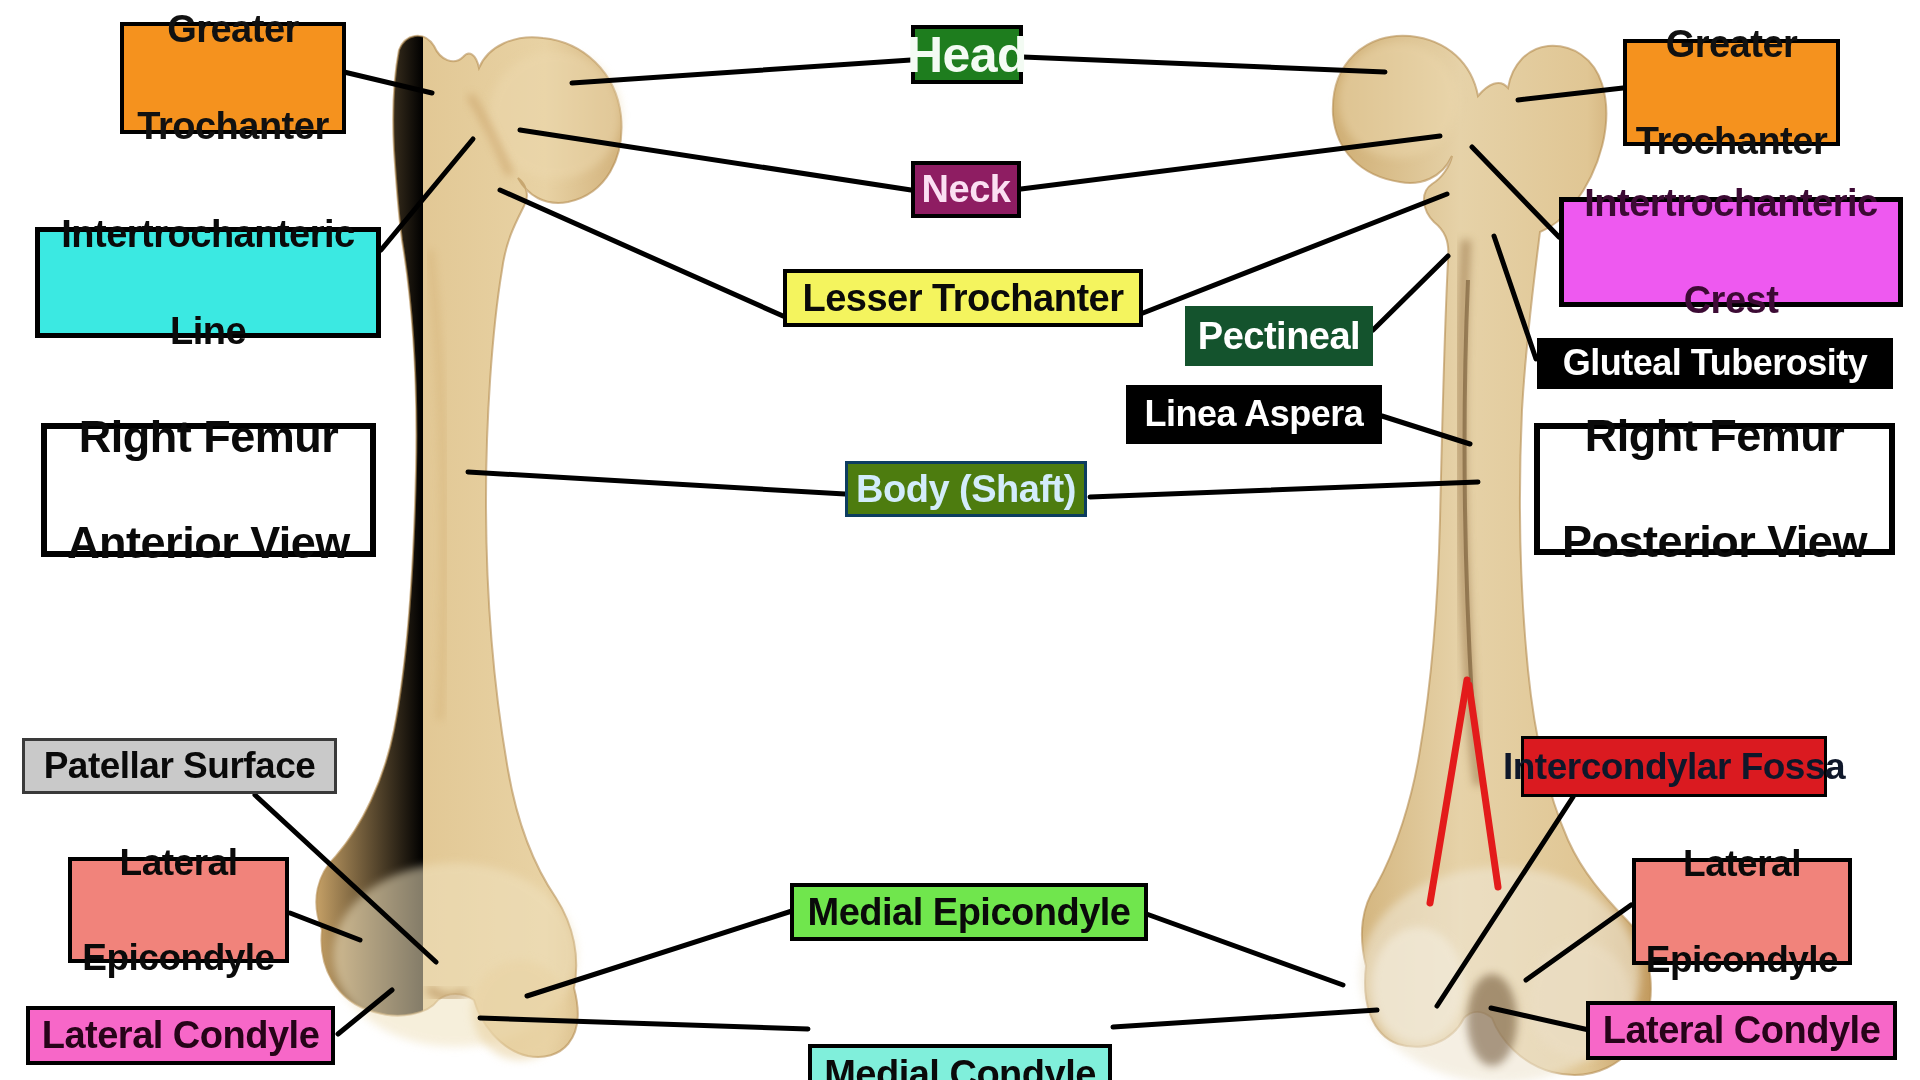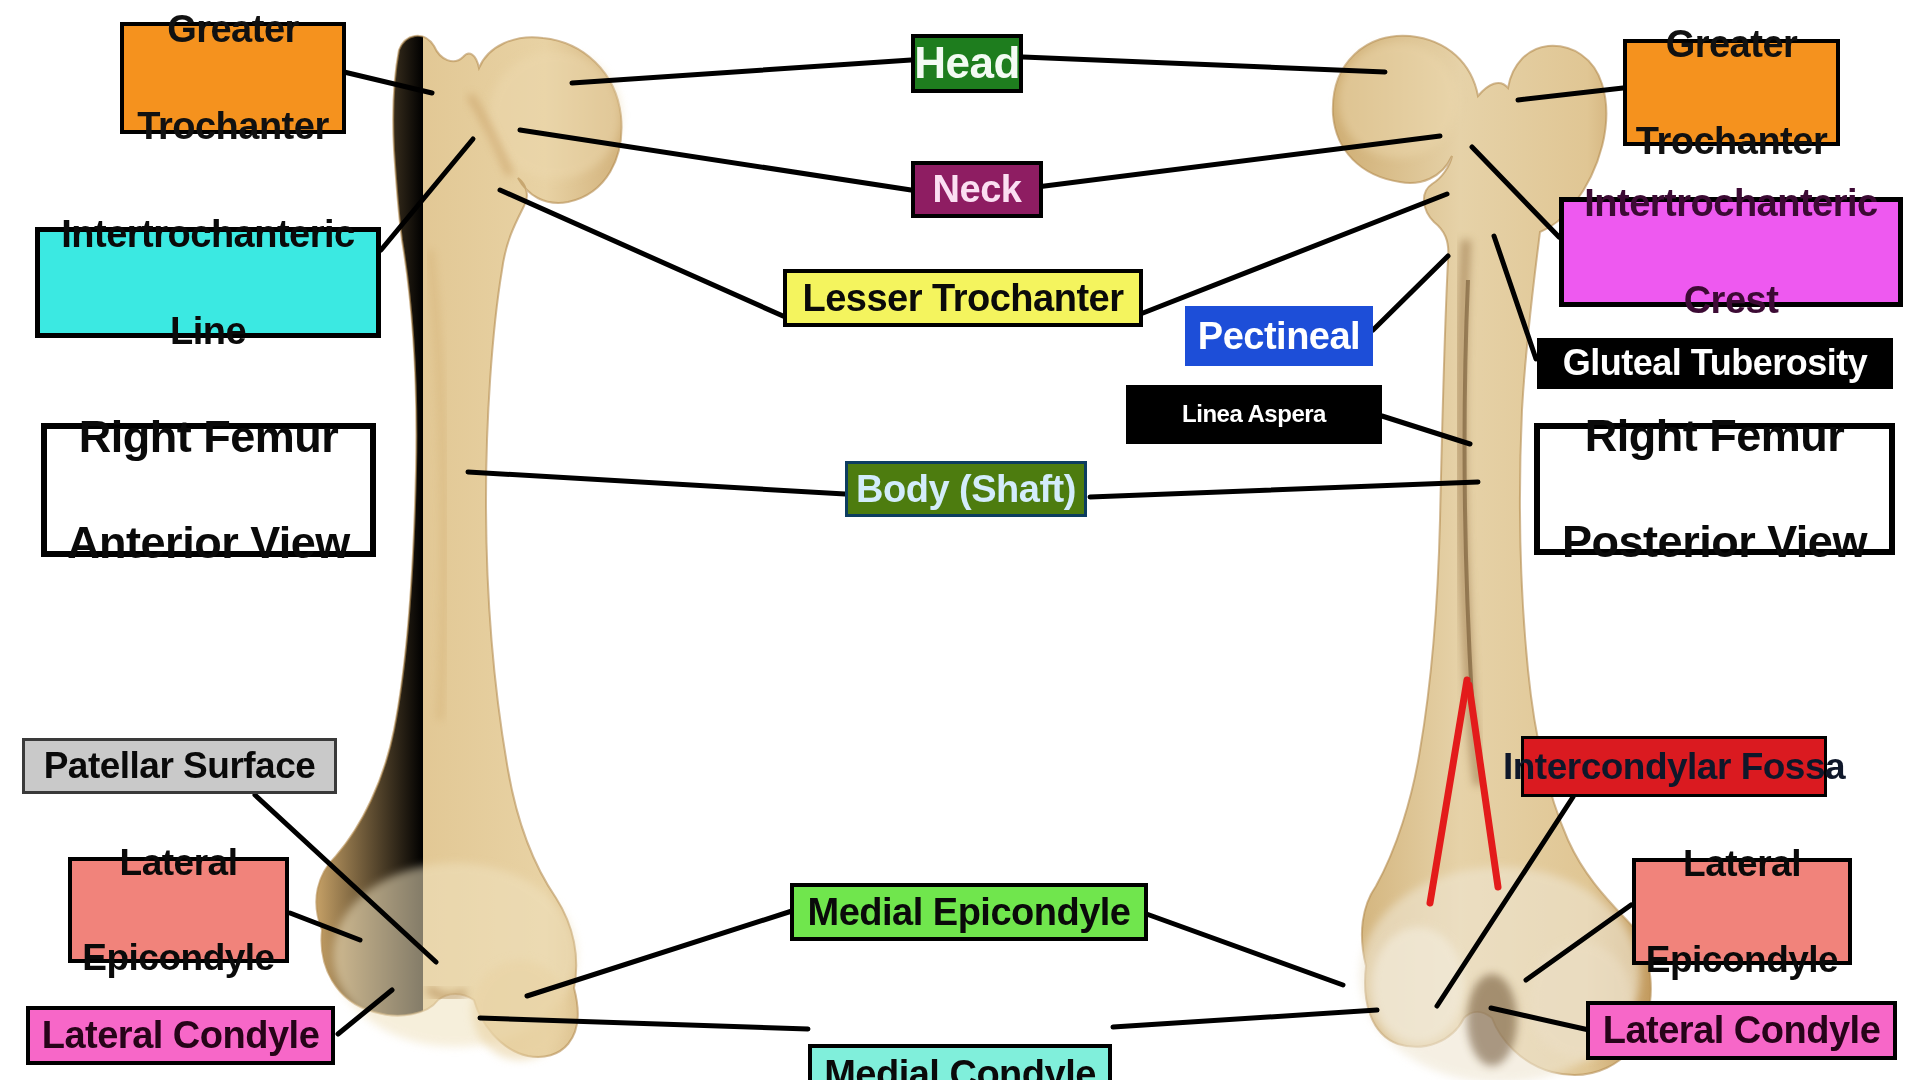--- a/index.html
+++ b/index.html
@@ -141,48 +141,48 @@
         <line x1="1467" y1="680" x2="1430" y2="903" stroke="#e31b1b" stroke-width="7" stroke-linecap="round"></line>
         <line x1="1469" y1="685" x2="1498" y2="887" stroke="#e31b1b" stroke-width="7" stroke-linecap="round"></line>
       </g>
   </svg>
 
   <div id="labels">
       <div class="label" style="left: 120px; top: 22px; width: 226px; height: 112px; background: rgb(245, 146, 30); color: rgb(17, 17, 17); font-size: 38px; border: 4px solid rgb(0, 0, 0);">
         <span>Greater</span>
         <span>Trochanter</span>
       </div>
-      <div class="label" style="left: 911px; top: 34px; width: 112px; height: 59px; background: rgb(30, 125, 30); color: rgb(243, 251, 243); font-size: 44px; border: 4px solid rgb(0, 0, 0);">
+      <div class="label" style="left: 911px; top: 25px; width: 112px; height: 59px; background: rgb(30, 125, 30); color: rgb(243, 251, 243); font-size: 50px; border: 4px solid rgb(0, 0, 0);">
         <span>Head</span>
       </div>
-      <div class="label" style="left: 911px; top: 161px; width: 132px; height: 57px; background: rgb(142, 29, 98); color: rgb(251, 223, 242); font-size: 38px; border: 4px solid rgb(0, 0, 0);">
+      <div class="label" style="left: 911px; top: 161px; width: 110px; height: 57px; background: rgb(142, 29, 98); color: rgb(251, 223, 242); font-size: 38px; border: 4px solid rgb(0, 0, 0);">
         <span>Neck</span>
       </div>
       <div class="label" style="left: 1623px; top: 39px; width: 217px; height: 107px; background: rgb(245, 146, 30); color: rgb(17, 17, 17); font-size: 38px; border: 4px solid rgb(0, 0, 0);">
         <span>Greater</span>
         <span>Trochanter</span>
       </div>
       <div class="label" style="left: 35px; top: 227px; width: 346px; height: 111px; background: rgb(59, 233, 226); color: rgb(10, 10, 10); font-size: 38px; border: 5px solid rgb(0, 0, 0);">
         <span>Intertrochanteric</span>
         <span>Line</span>
       </div>
       <div class="label" style="left: 1559px; top: 197px; width: 344px; height: 110px; background: rgb(238, 89, 240); color: rgb(60, 10, 52); font-size: 38px; border: 5px solid rgb(0, 0, 0);">
         <span>Intertrochanteric</span>
         <span>Crest</span>
       </div>
       <div class="label" style="left: 783px; top: 269px; width: 360px; height: 58px; background: rgb(244, 244, 94); color: rgb(10, 10, 10); font-size: 38px; border: 4px solid rgb(0, 0, 0);">
         <span>Lesser Trochanter</span>
       </div>
-      <div class="label" style="left: 1185px; top: 306px; width: 188px; height: 60px; background: #1d4ed8; color: rgb(255, 255, 255); font-size: 38px;">
+      <div class="label" style="left: 1185px; top: 306px; width: 188px; height: 60px; background: #14532d; color: rgb(255, 255, 255); font-size: 38px;">
         <span>Pectineal</span>
       </div>
       <div class="label" style="left: 1537px; top: 338px; width: 356px; height: 51px; background: rgb(0, 0, 0); color: rgb(255, 255, 255); font-size: 36px;">
         <span>Gluteal Tuberosity</span>
       </div>
-      <div class="label" style="left: 1126px; top: 385px; width: 256px; height: 59px; background: rgb(0, 0, 0); color: rgb(255, 255, 255); font-size: 24px;">
+      <div class="label" style="left: 1126px; top: 385px; width: 256px; height: 59px; background: rgb(0, 0, 0); color: rgb(255, 255, 255); font-size: 36px;">
         <span>Linea Aspera</span>
       </div>
       <div class="label" style="left: 41px; top: 423px; width: 335px; height: 134px; background: rgb(255, 255, 255); color: rgb(10, 10, 10); font-size: 45px; border: 6px solid rgb(0, 0, 0);">
         <span>Right Femur</span>
         <span>Anterior View</span>
       </div>
       <div class="label" style="left: 845px; top: 461px; width: 242px; height: 56px; background: #4d7c0f; color: rgb(211, 236, 251); font-size: 38px; border: 3px solid rgb(13, 61, 96);">
         <span>Body (Shaft)</span>
       </div>
       <div class="label" style="left: 1534px; top: 423px; width: 361px; height: 132px; background: rgb(255, 255, 255); color: rgb(10, 10, 10); font-size: 45px; border: 6px solid rgb(0, 0, 0);">

